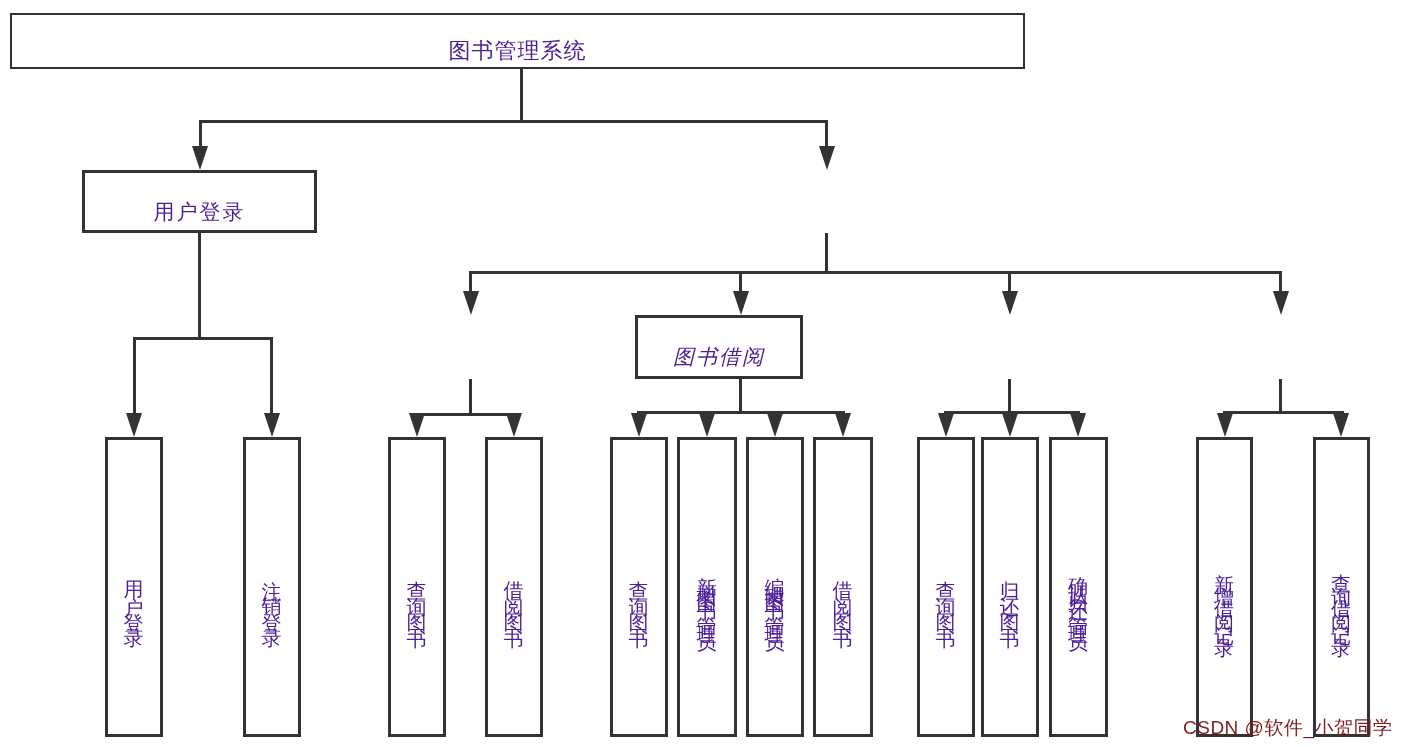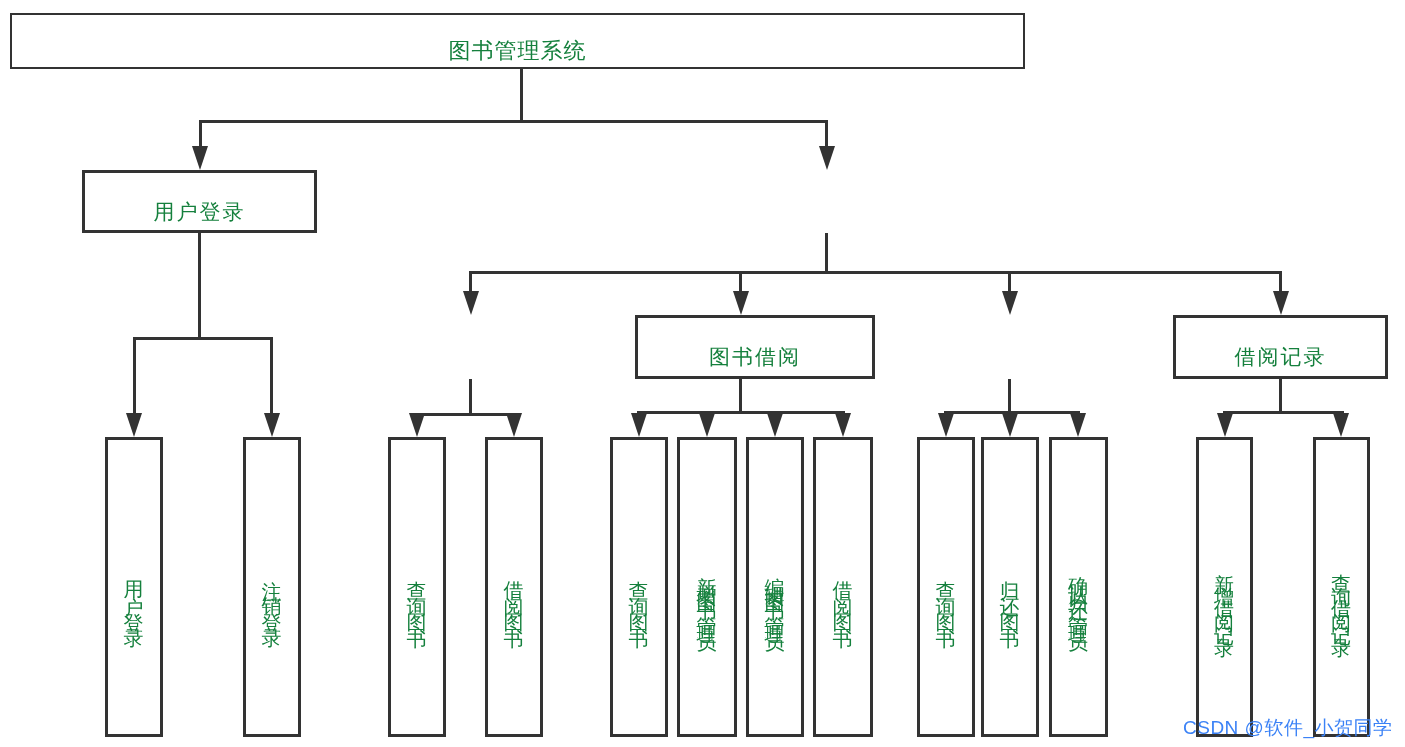--- a/index.html
+++ b/index.html
@@ -18,21 +18,21 @@
     background: #ffffff;
     border: 3px solid #333333;
     display: flex;
     align-items: center;
     justify-content: center;
   }
   .box.root { border-width: 2px; }
   .box .lbl {
     font-size: 21px;
     letter-spacing: 2px;
-    color: #15803d;
+    color: #4c1d95;
     white-space: nowrap;
     margin-top: 20px;
   }
   .box.root .lbl { font-size: 22px; letter-spacing: 1px; }
   .box.leaf .lbl {
     writing-mode: vertical-rl;
     font-size: 20px;
     letter-spacing: 16px;
     white-space: normal;
     line-height: 1;
@@ -51,21 +51,21 @@
     height: 0;
     border-left: 8px solid transparent;
     border-right: 8px solid transparent;
     border-top: 24px solid #333333;
   }
   .watermark {
     position: absolute;
     left: 1183px;
     top: 715px;
     font-size: 19px;
-    color: #3b82f6;
+    color: #7f1d1d;
     letter-spacing: 0.5px;
     white-space: nowrap;
   }
 </style>
 </head>
 <body>
 
 <div id="canvas">
 
   <div class="box root" style="left:10px; top:13px; width:1015px; height:56px;">
@@ -94,25 +94,22 @@
   <div class="hline" style="left:470px; top:271px; width:811px;"></div>
   <div class="vline" style="left:469px; top:271px; height:24px;"></div>
   <div class="arrow" style="left:463px; top:291px;"></div>
   <div class="vline" style="left:739px; top:271px; height:24px;"></div>
   <div class="arrow" style="left:733px; top:291px;"></div>
   <div class="vline" style="left:1008px; top:271px; height:24px;"></div>
   <div class="arrow" style="left:1002px; top:291px;"></div>
   <div class="vline" style="left:1279px; top:271px; height:24px;"></div>
   <div class="arrow" style="left:1273px; top:291px;"></div>
 
-  <div class="box" style="left:635px; top:315px; width:240px; height:64px;">
+  <div class="box" style="left:635px; top:315px; width:168px; height:64px;font-style:italic;">
     <span class="lbl">图书借阅</span>
-  </div>
-  <div class="box" style="left:1173px; top:315px; width:215px; height:64px;">
-    <span class="lbl">借阅记录</span>
   </div>
 
   <div class="vline" style="left:469px; top:379px; height:37px;"></div>
   <div class="hline" style="left:415px; top:413px; width:101px;"></div>
   <div class="arrow" style="left:409px; top:413px;"></div>
   <div class="arrow" style="left:506px; top:413px;"></div>
 
   <div class="vline" style="left:739px; top:379px; height:35px;"></div>
   <div class="hline" style="left:637px; top:411px; width:208px;"></div>
   <div class="arrow" style="left:631px; top:413px;"></div>

